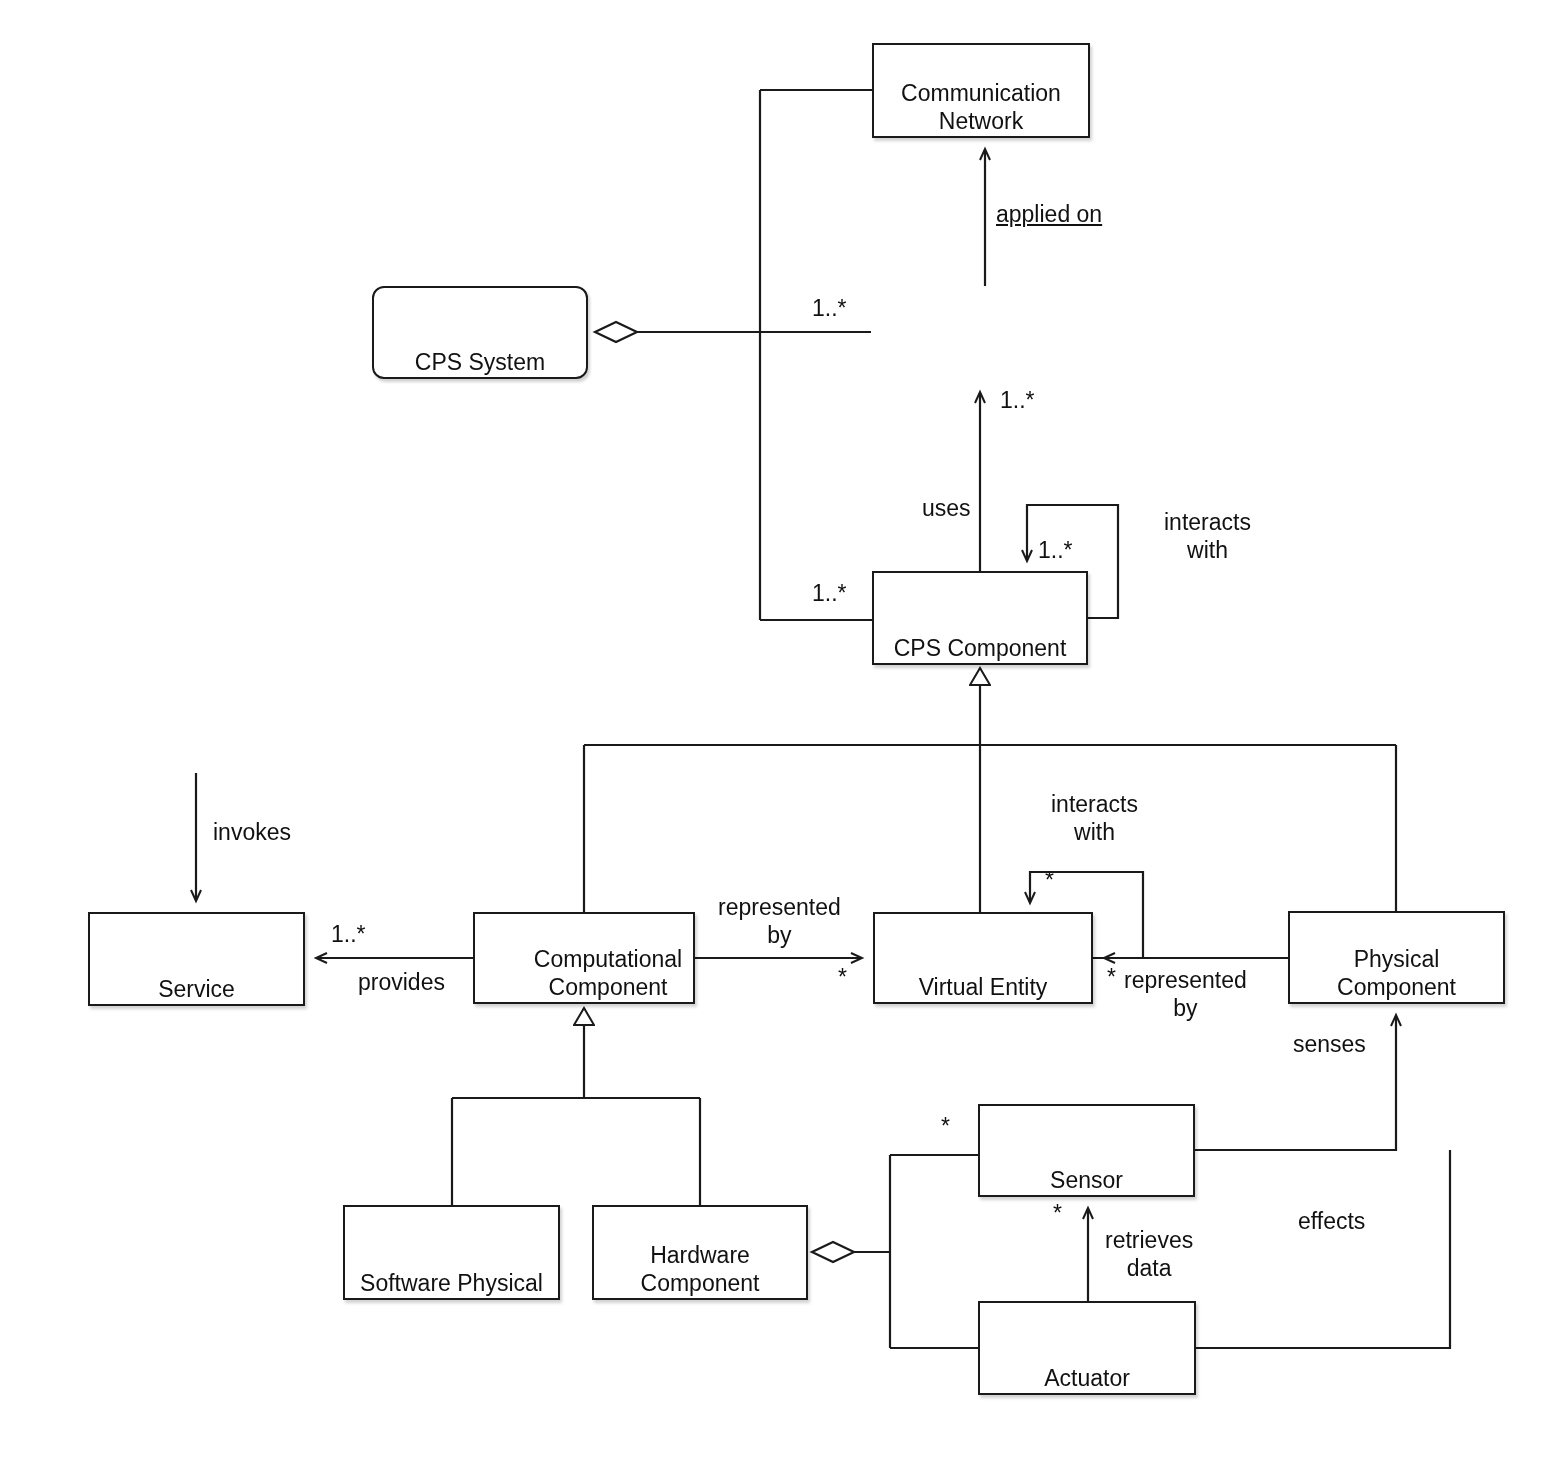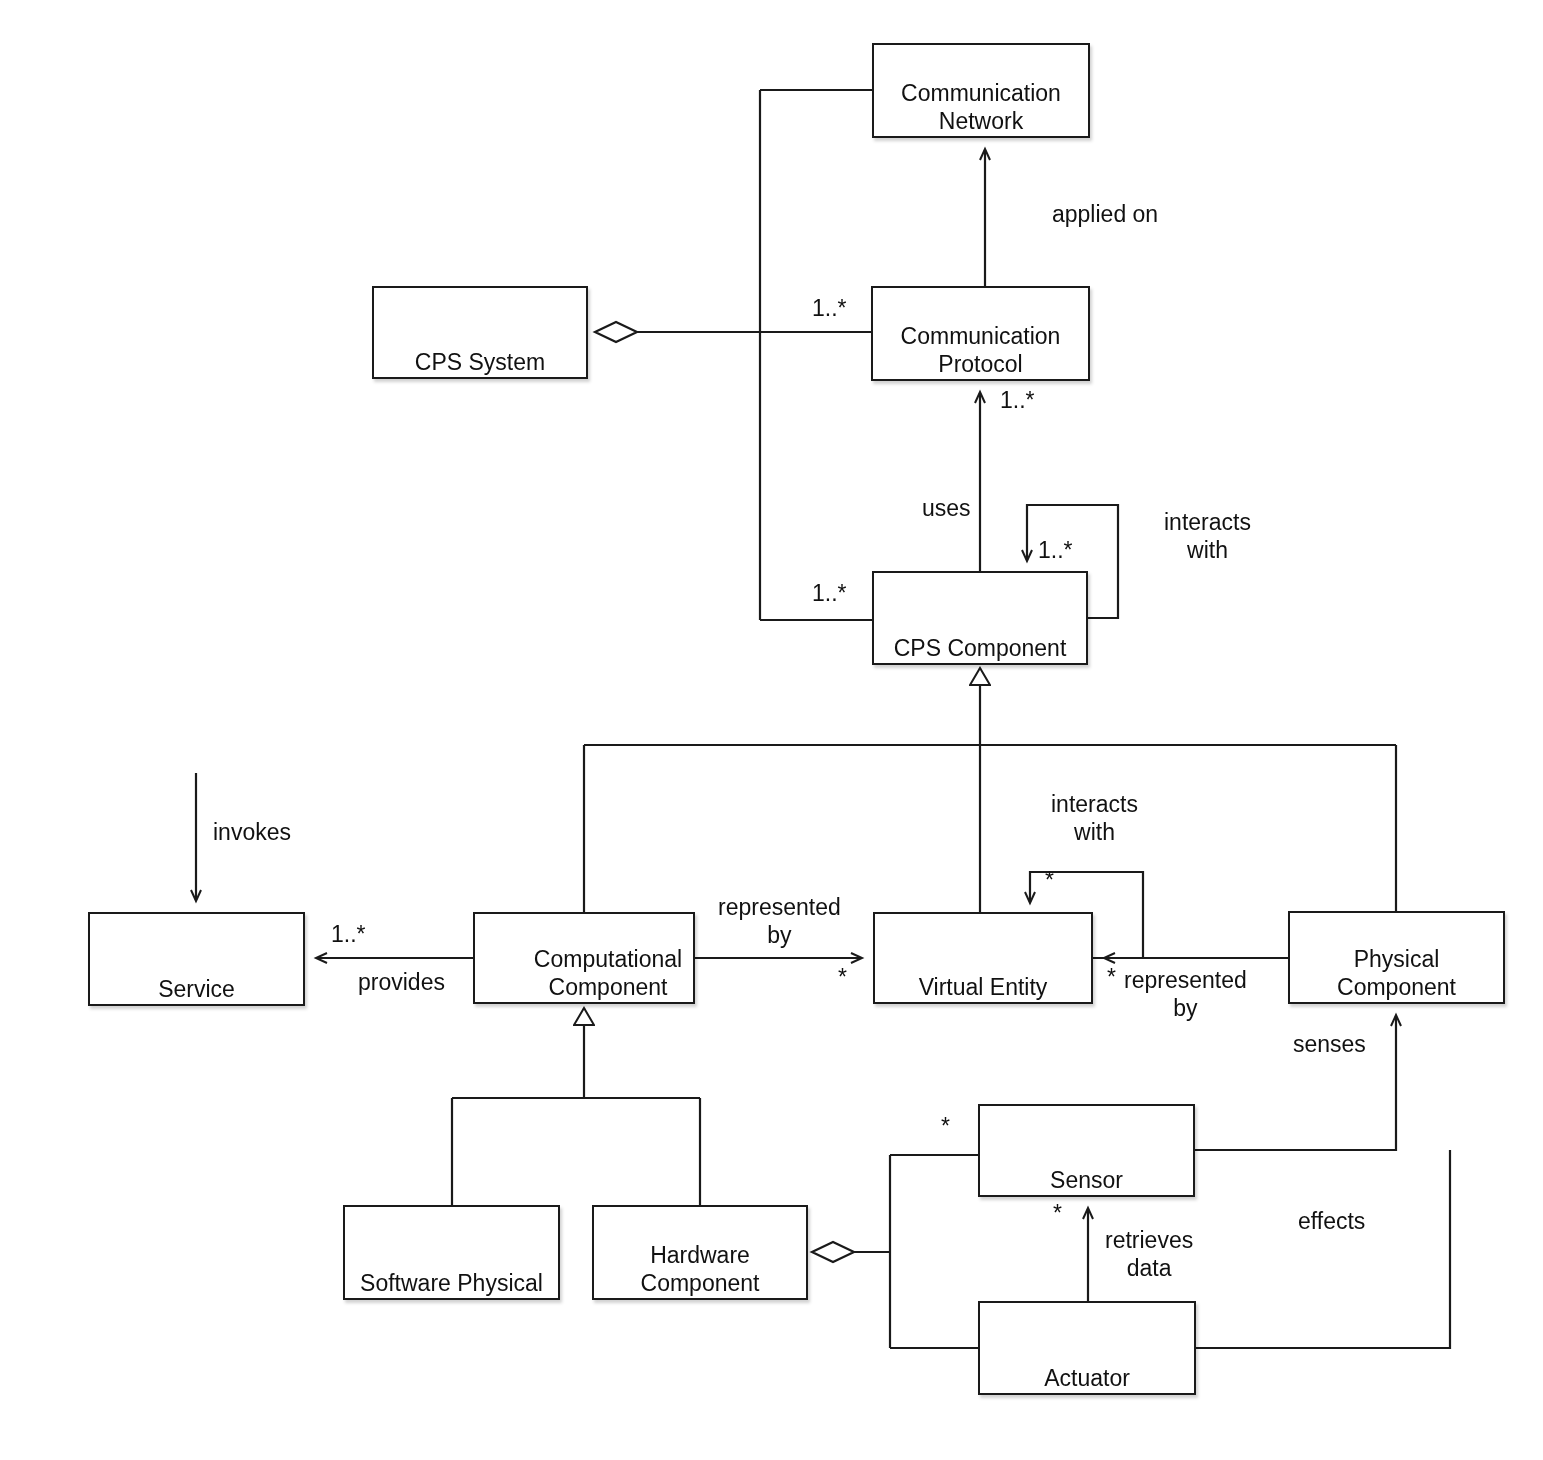--- a/index.html
+++ b/index.html
@@ -100,26 +100,22 @@
        Sensor ===== --&gt;
       <path d="M1088,1301 L1088,1209" marker-end="url(#openArrow)"></path>
     </g>
   </svg>
 
   <div class="node" style="left:872px;top:43px;width:218px;height:95px;">
     <span>Communication
 Network</span>
   </div>
 
-  <div class="node" style="left:871px;top:286px;width:219px;height:95px;">
-    <span>Communication
-Protocol</span>
-  </div>
-
-  <div class="node" style="left:372px;top:286px;width:216px;height:93px;">
+
+  <div class="node" style="left:372px;top:286px;width:216px;height:93px;border-radius:12px;">
     <span>CPS System</span>
   </div>
 
   <div class="node" style="left:872px;top:571px;width:216px;height:94px;">
     <span>CPS Component</span>
   </div>
 
 
   <div class="node" style="left:88px;top:912px;width:217px;height:94px;">
     <span>Service</span>
@@ -150,21 +146,21 @@
   </div>
 
   <div class="node" style="left:978px;top:1104px;width:217px;height:93px;">
     <span>Sensor</span>
   </div>
 
   <div class="node" style="left:978px;top:1301px;width:218px;height:94px;">
     <span>Actuator</span>
   </div>
 
-  <div class="lbl" style="left:1052px;top:200px;">applied on</div>
+  <div class="lbl" style="left:996px;top:200px;text-decoration:underline;">applied on</div>
 
   <div class="lbl" style="left:922px;top:494px;">uses</div>
 
   <div class="lbl" style="left:1164px;top:508px;">interacts
 with</div>
 
   <div class="lbl" style="left:213px;top:818px;">invokes</div>
 
   <div class="lbl" style="left:358px;top:968px;">provides</div>
 

